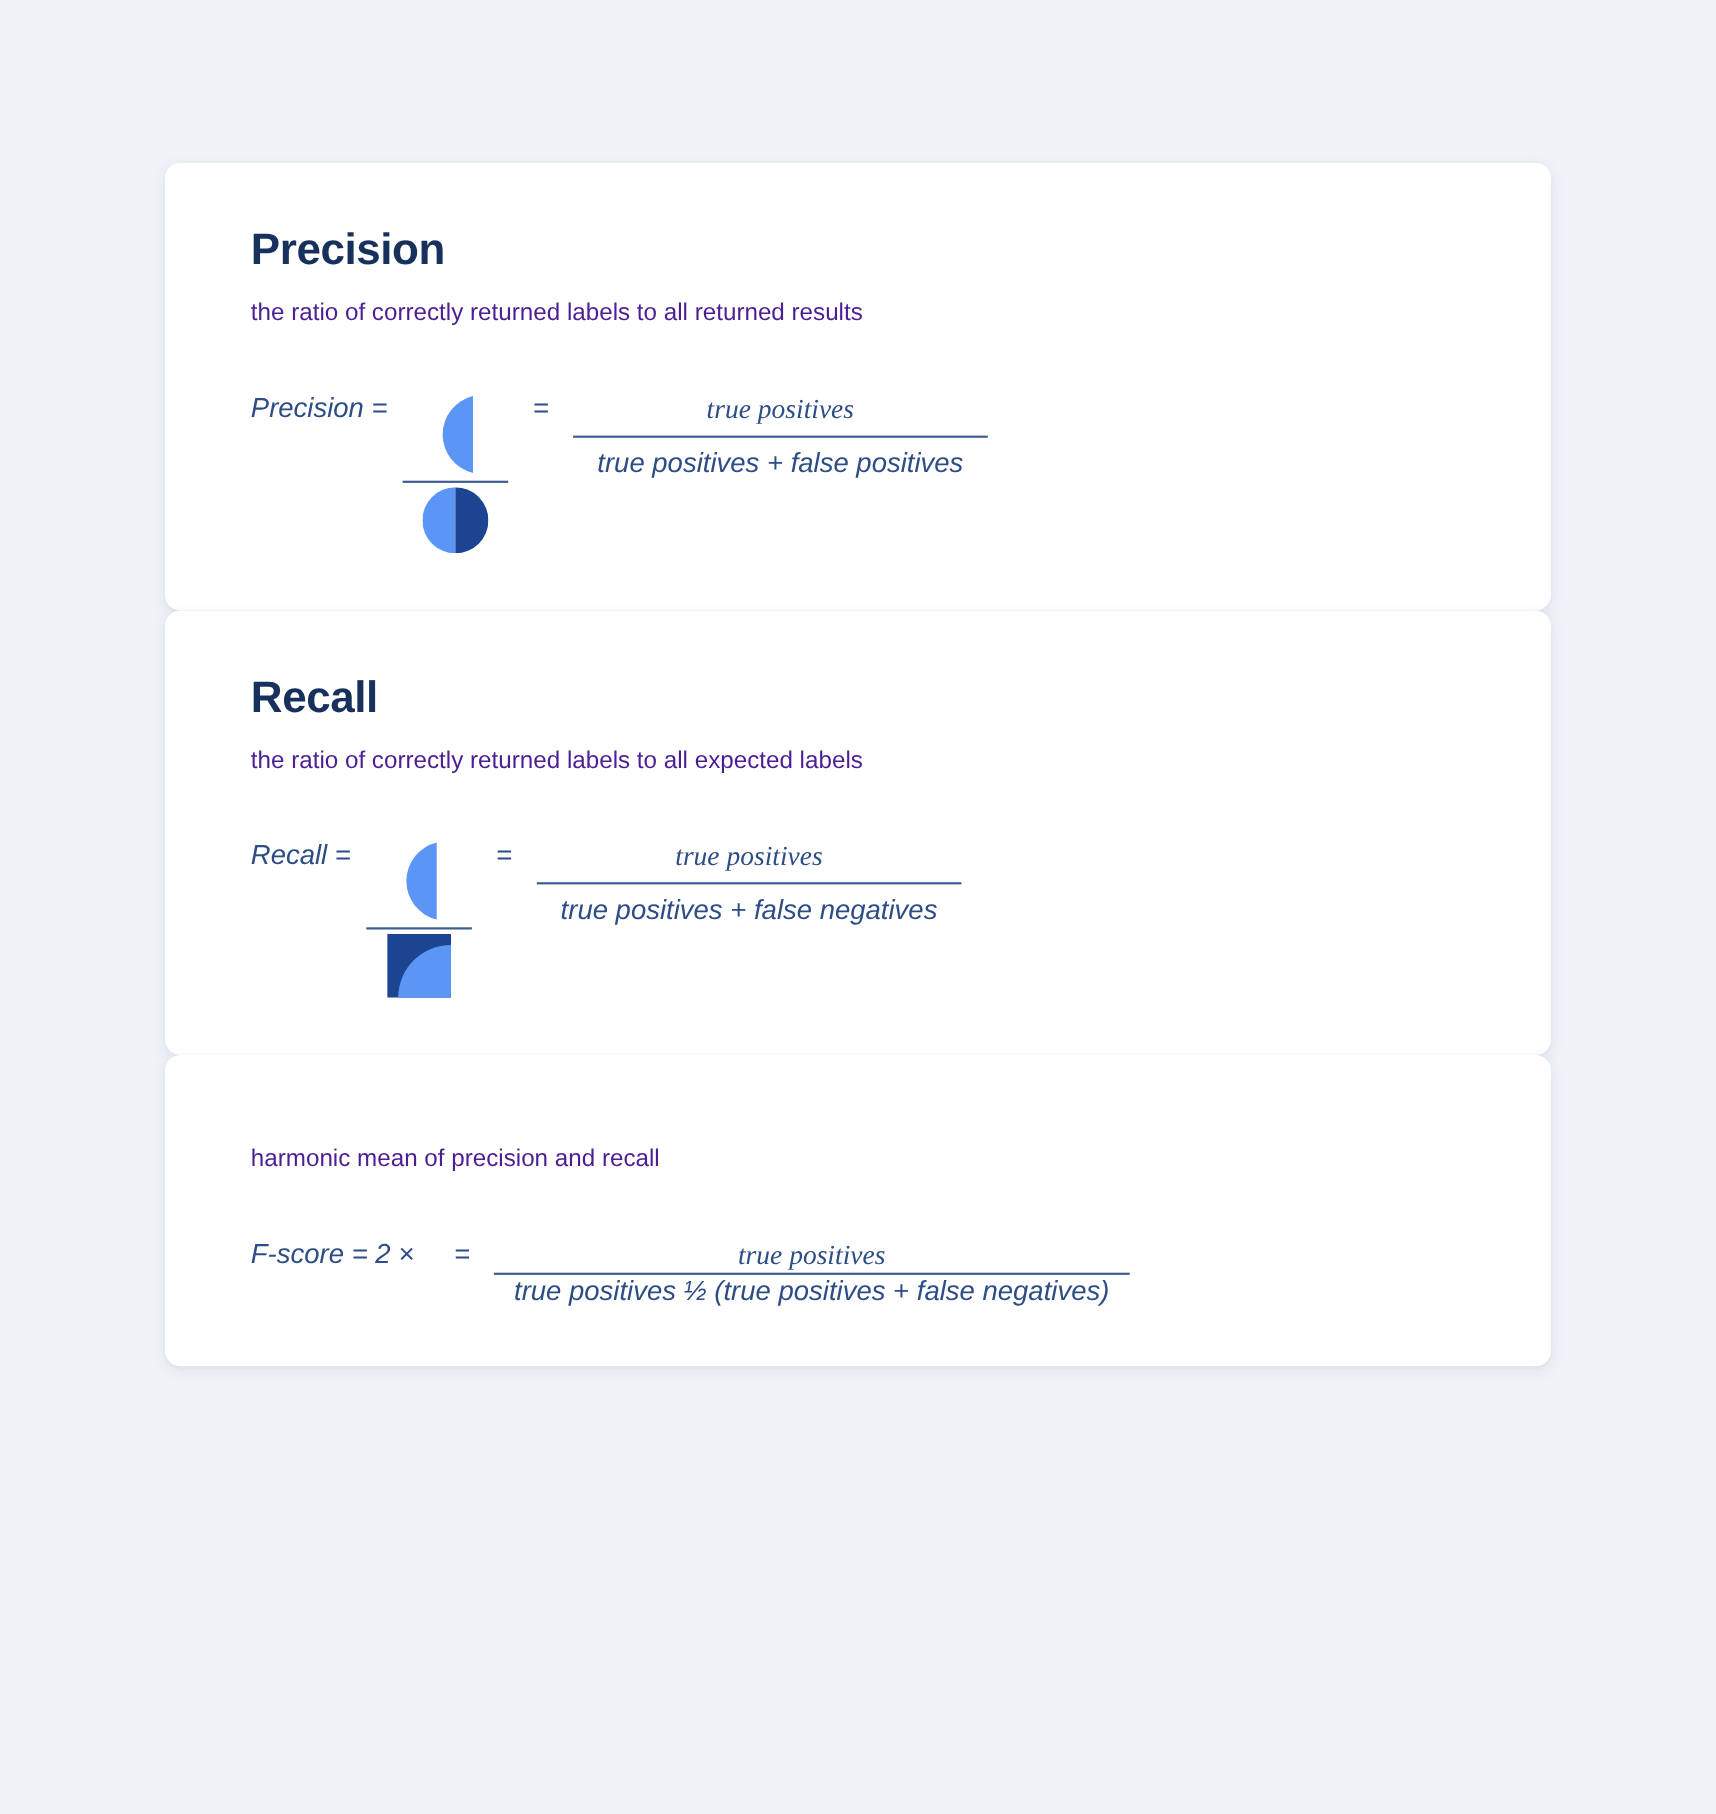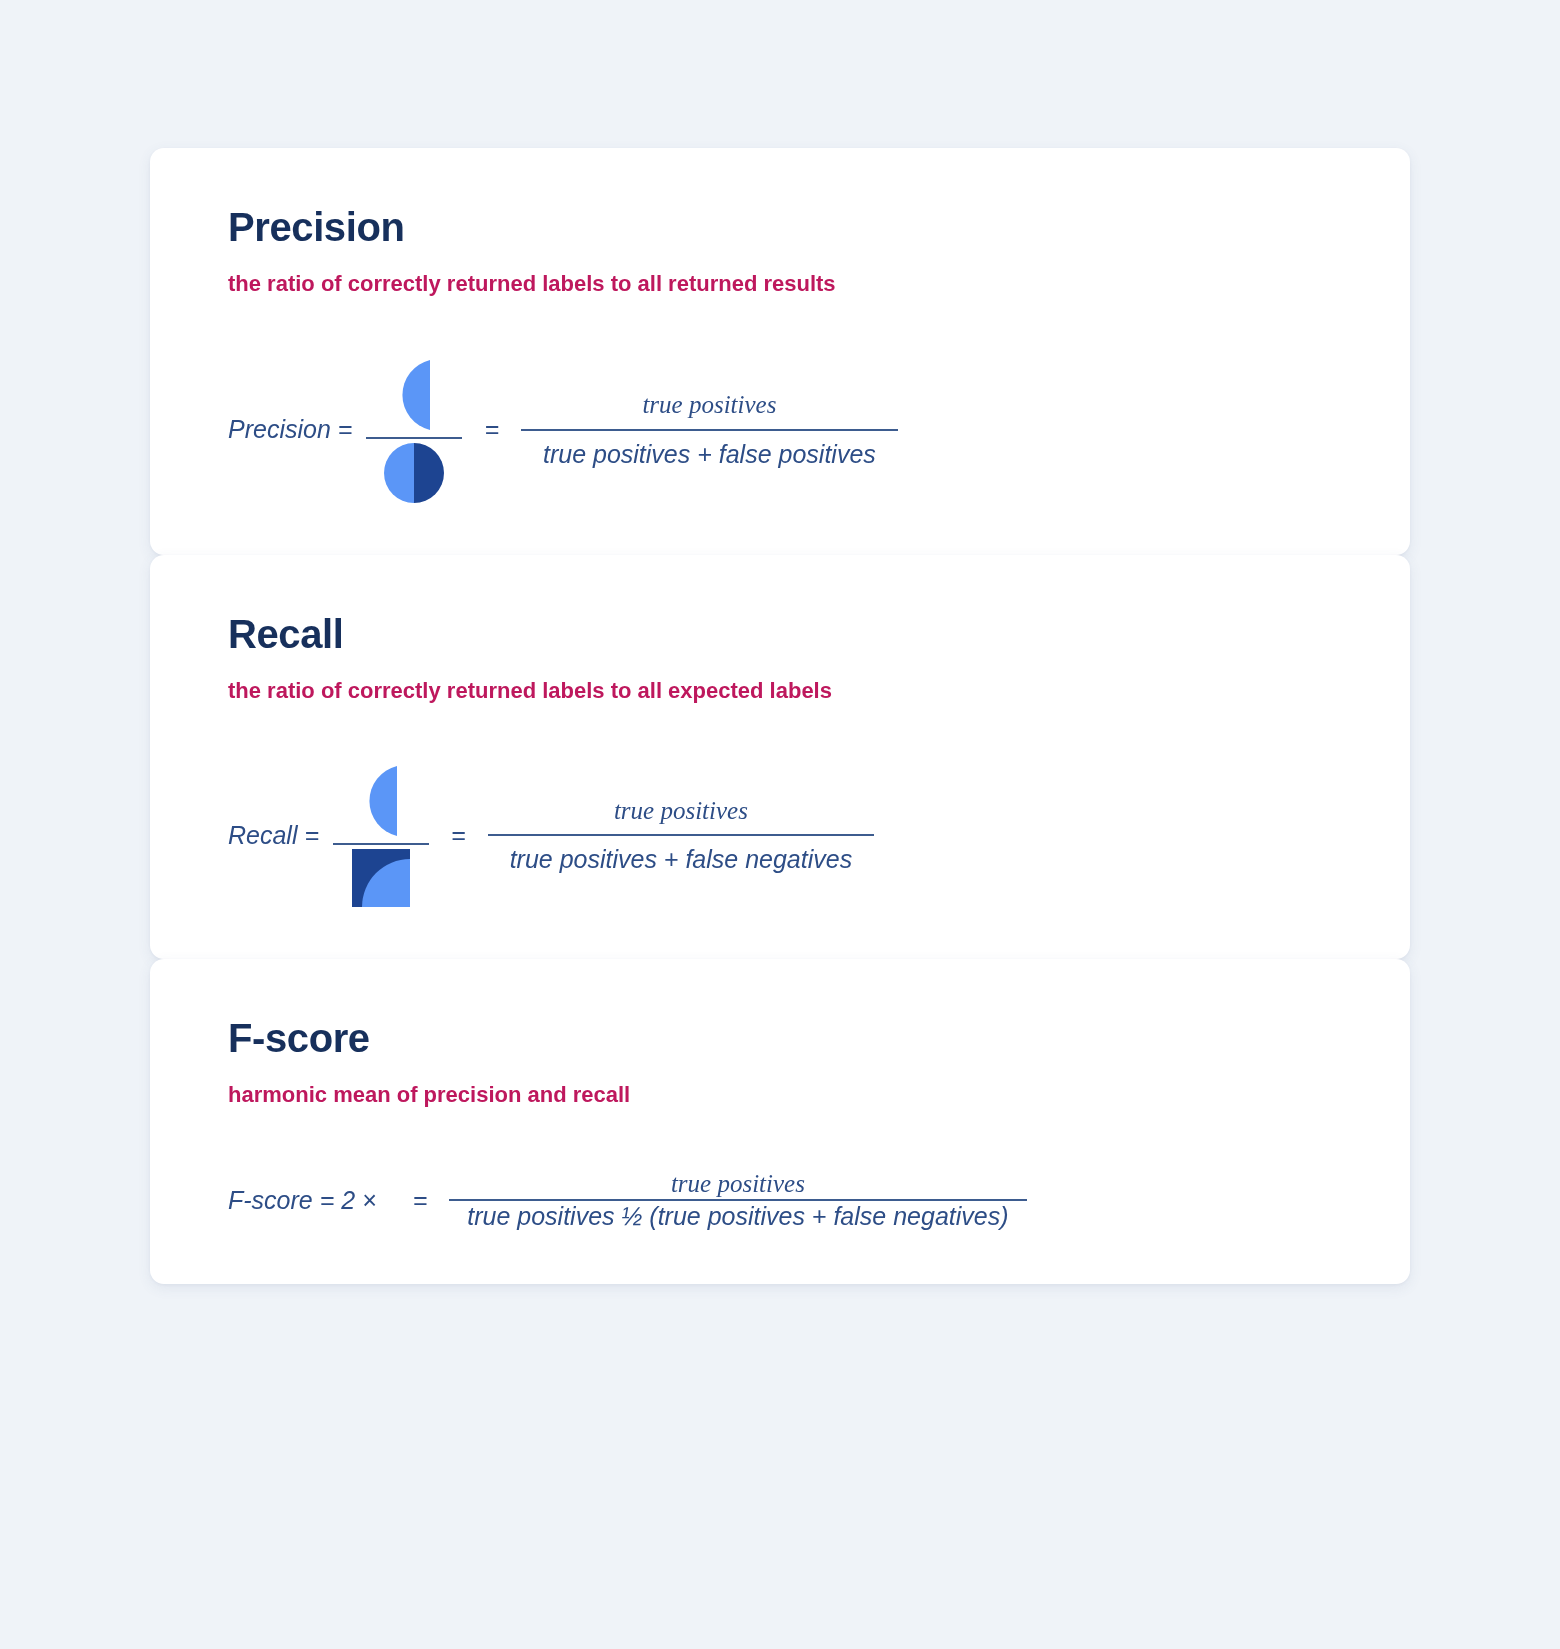--- a/index.html
+++ b/index.html
@@ -35,30 +35,30 @@
   .card-title {
     font-size: 40px;
     font-weight: bold;
     color: #17305c;
     letter-spacing: -0.4px;
     line-height: 1.05;
   }
 
   .card-subtitle {
     font-size: 22px;
-    color: #be185d;
+    color: #4c1d95;
     margin-top: 22px;
     line-height: 1.3;
-    font-weight: 700;
+    font-weight: 400;
   }
 
   
   .formula {
     display: flex;
-    align-items: center;
+    align-items: flex-start;
     margin-top: 58px;
     color: #2d4d86;
     font-style: italic;
     font-size: 25px;
     white-space: nowrap;
   }
 
   .formula .lead {
     font-style: italic;
     font-size: 25px;
@@ -198,21 +198,20 @@
           <span class="num">true positives</span>
           <span class="bar"></span>
           <span class="den">true positives + false negatives</span>
         </span>
       </div>
     </div>
   </div>
 
   <div class="card">
     <div class="card-inner">
-      <div class="card-title">F-score</div>
       <div class="card-subtitle">harmonic mean of precision and recall</div>
 
       <div class="formula fscore">
         <span class="lead fs-lead">F-score = 2 ×</span>
 
 
         <span class="op">=</span>
 
         <span class="frac">
           <span class="num">true positives</span>

